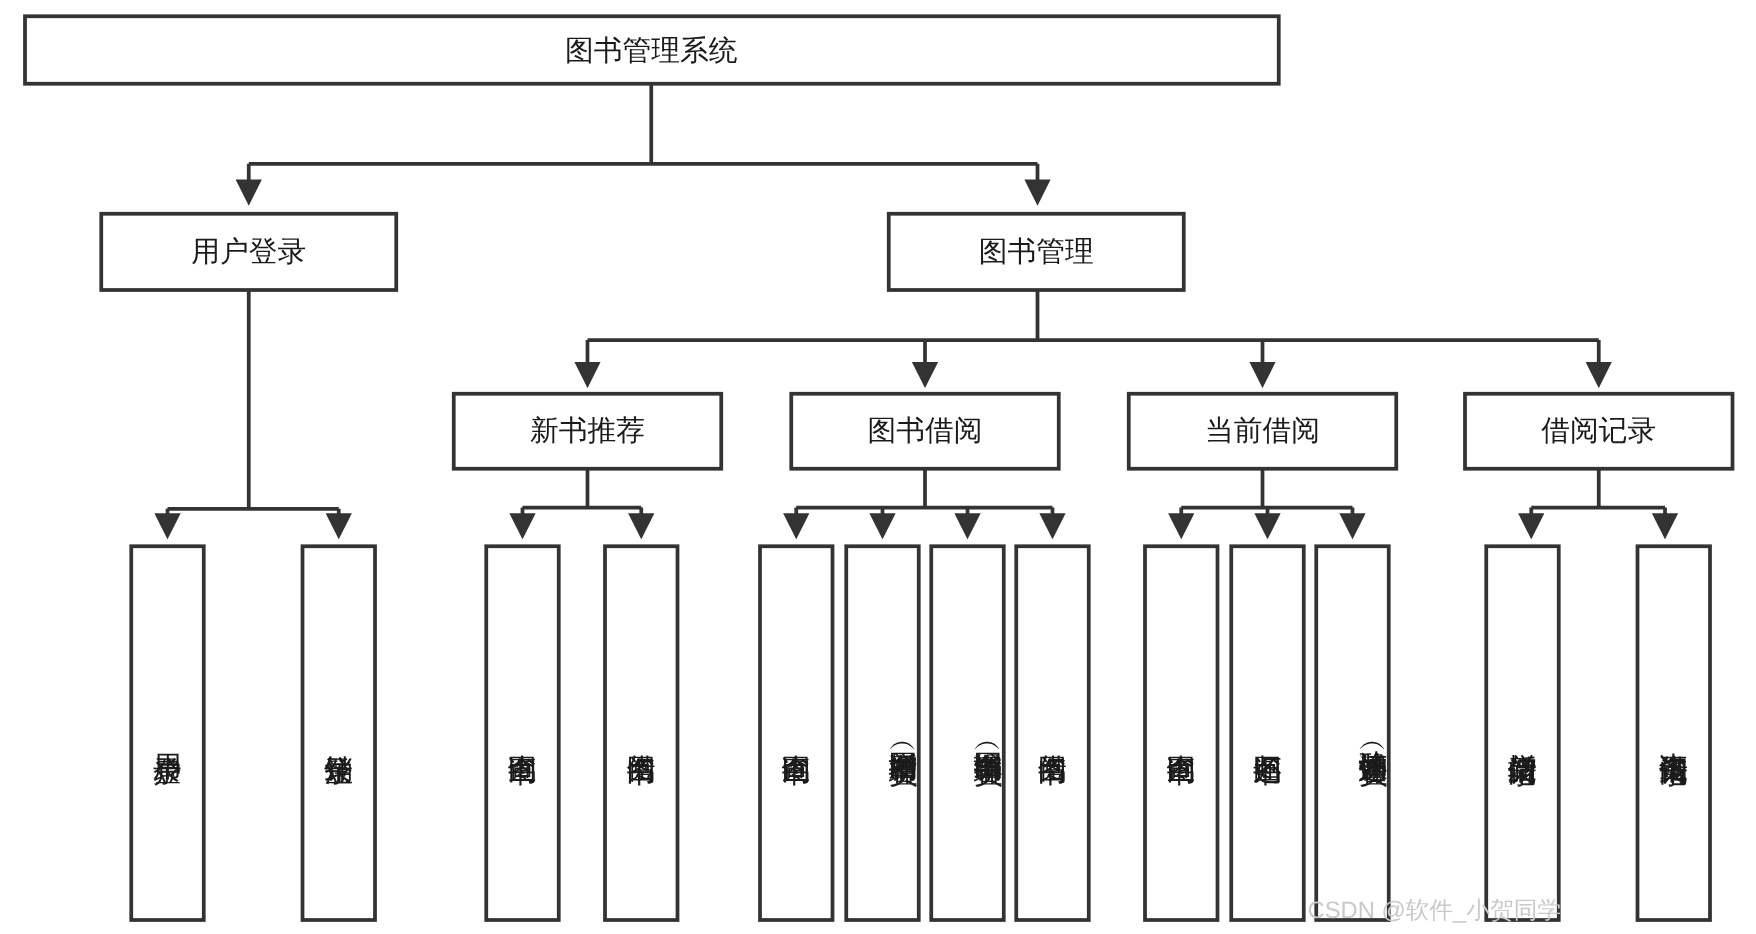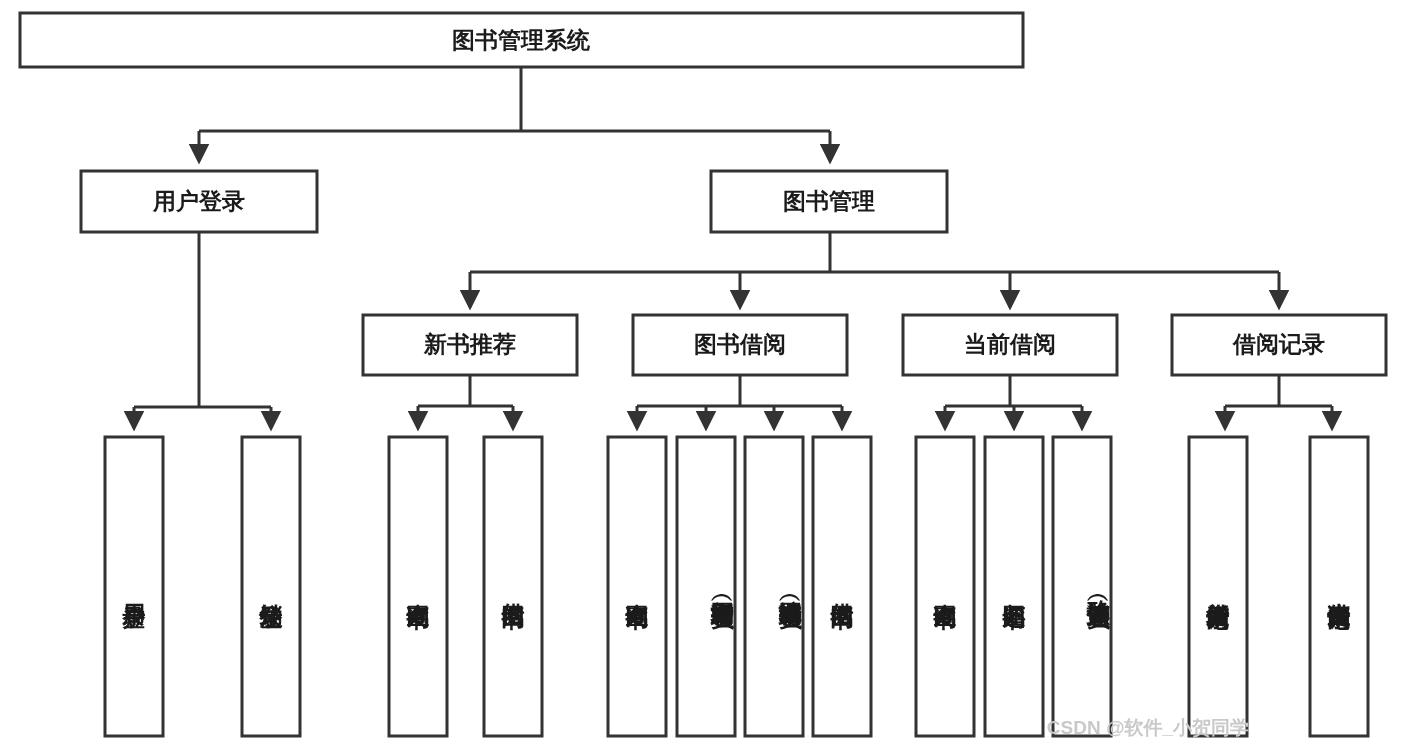--- a/index.html
+++ b/index.html
@@ -11,21 +11,20 @@
     width: 1405px;
     height: 747px;
     font-family: "Liberation Sans", "DejaVu Sans", sans-serif;
     overflow: hidden;
     position: relative;
   }
   #diagram-root {
     position: relative;
     width: 1261px;
     height: 747px;
-    font-weight: bold;
   }
   svg#tree-svg {
     position: absolute;
     left: 0;
     top: 0;
     width: 1405px;
     height: 747px;
   }
   .node-rect {
     fill: #ffffff;

